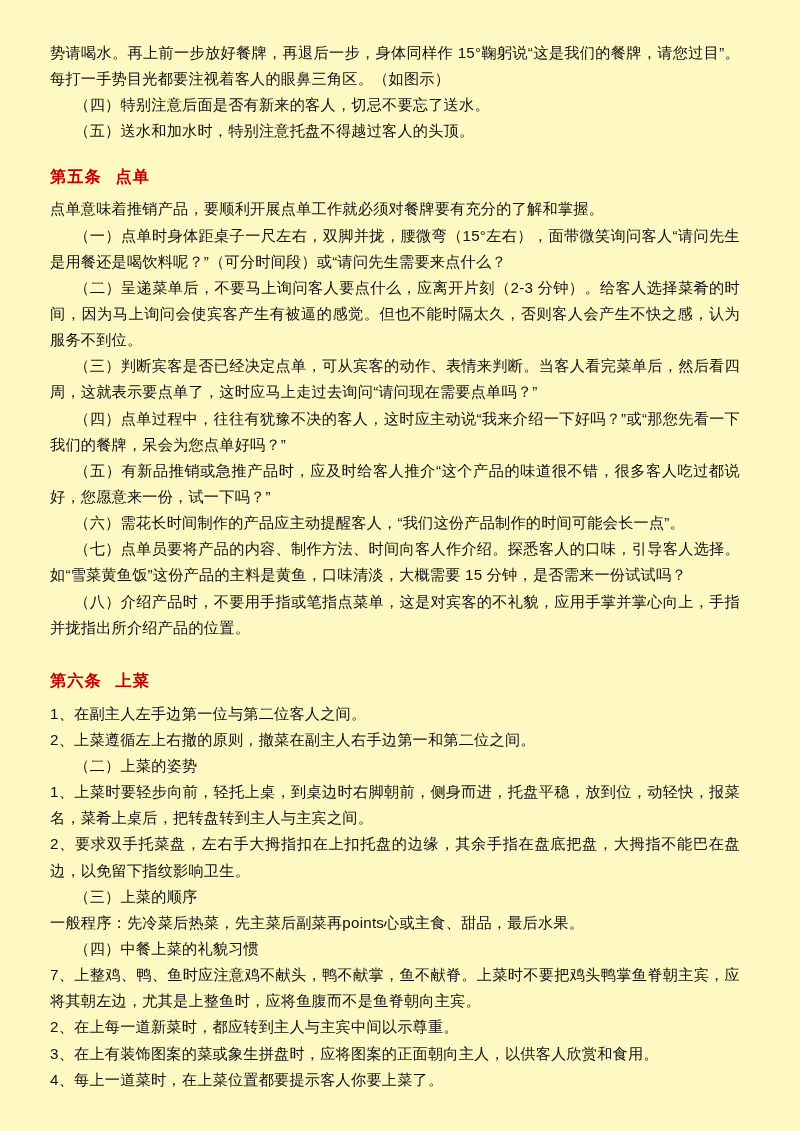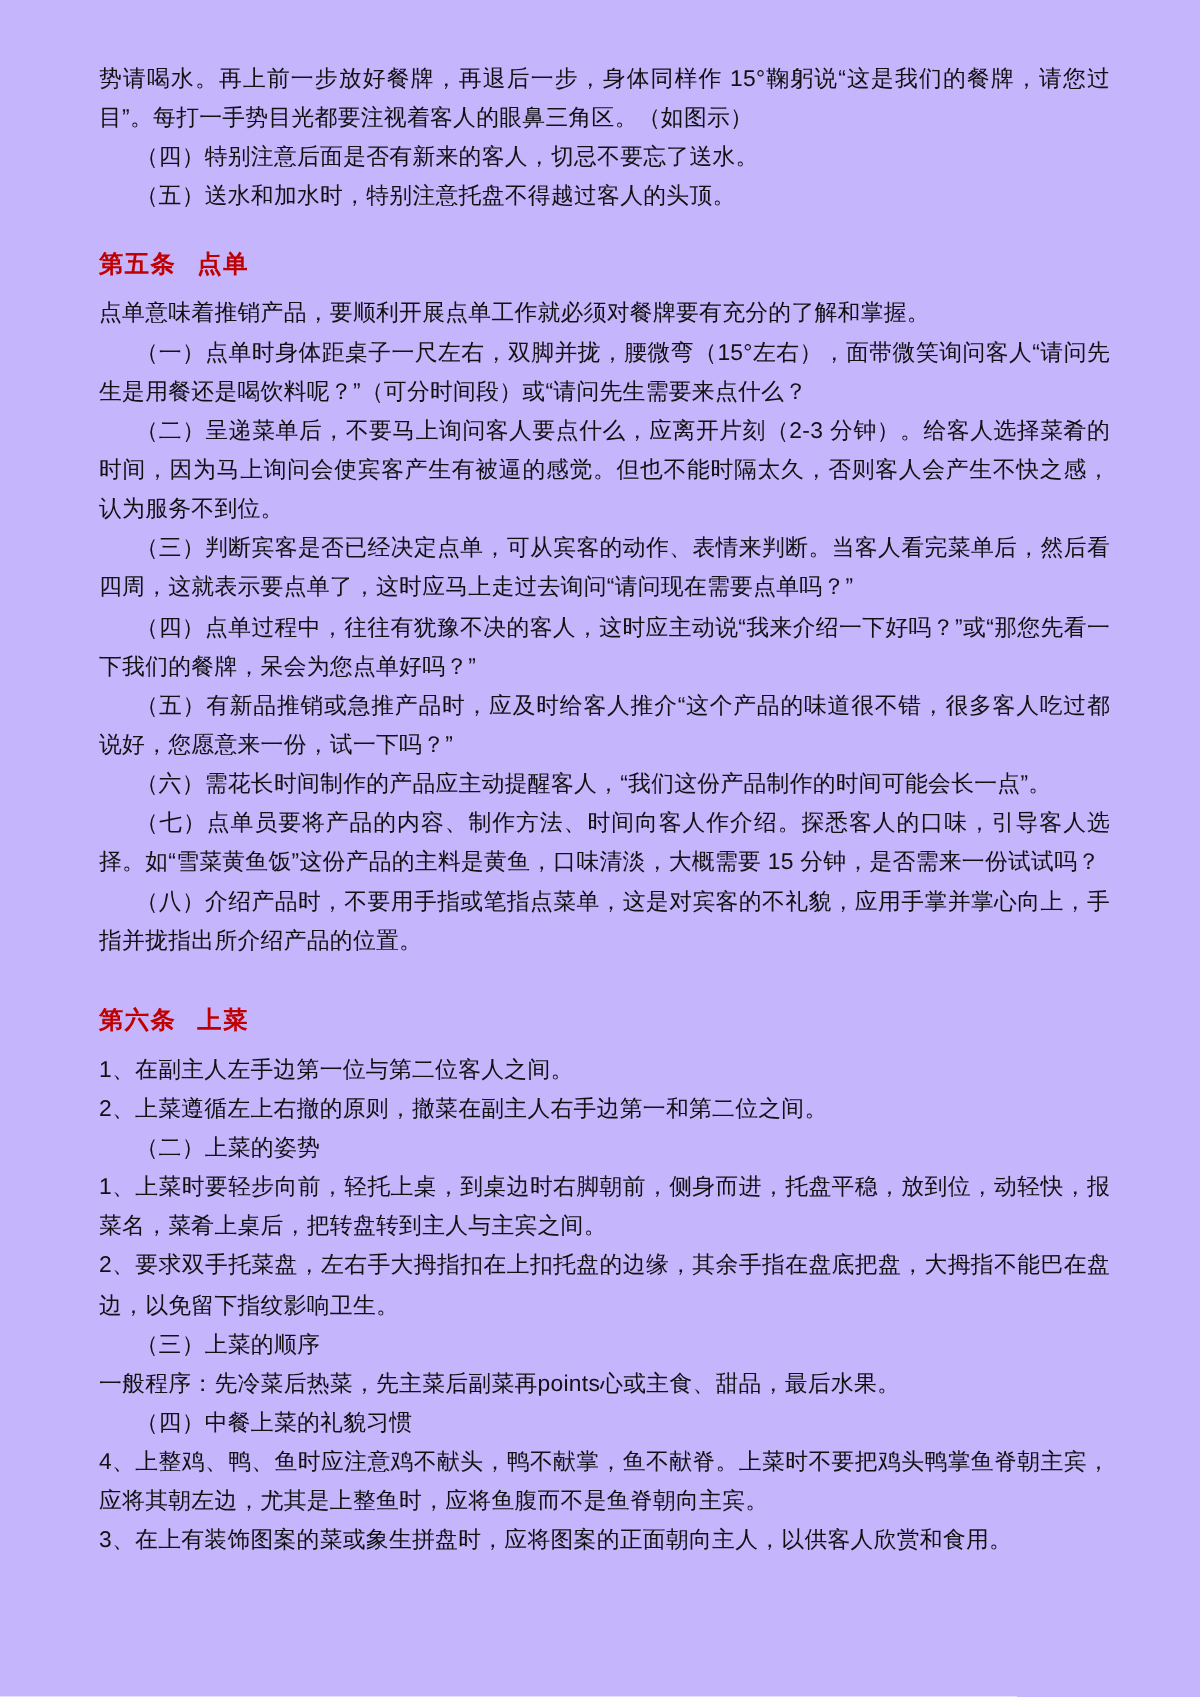--- a/index.html
+++ b/index.html
@@ -11,22 +11,22 @@
     width: 800px;
     height: 1131px;
     font-family: "Liberation Sans", sans-serif;
     color: #111111;
   }
   .page {
     position: relative;
     width: 800px;
     height: 1131px;
     box-sizing: border-box;
-    padding: 40px 60px 30px 66px;
-    background: #c4b5fd;
+    padding: 40px 60px 30px 50px;
+    background: #fef9c3;
     overflow: hidden;
   }
   .doc-body {
     font-size: 15.2px;
     line-height: 1.72;
     letter-spacing: 0.2px;
   }
   p {
     margin: 0;
     padding: 0;
@@ -79,17 +79,19 @@
     </div>
 
     <p class="para">1、在副主人左手边第一位与第二位客人之间。</p>
     <p class="para">2、上菜遵循左上右撤的原则，撤菜在副主人右手边第一和第二位之间。</p>
     <p class="para indent">（二）上菜的姿势</p>
     <p class="para">1、上菜时要轻步向前，轻托上桌，到桌边时右脚朝前，侧身而进，托盘平稳，放到位，动轻快，报菜名，菜肴上桌后，把转盘转到主人与主宾之间。</p>
     <p class="para">2、要求双手托菜盘，左右手大拇指扣在上扣托盘的边缘，其余手指在盘底把盘，大拇指不能巴在盘边，以免留下指纹影响卫生。</p>
     <p class="para indent">（三）上菜的顺序</p>
     <p class="para">一般程序：先冷菜后热菜，先主菜后副菜再points心或主食、甜品，最后水果。</p>
     <p class="para indent">（四）中餐上菜的礼貌习惯</p>
-    <p class="para">4、上整鸡、鸭、鱼时应注意鸡不献头，鸭不献掌，鱼不献脊。上菜时不要把鸡头鸭掌鱼脊朝主宾，应将其朝左边，尤其是上整鱼时，应将鱼腹而不是鱼脊朝向主宾。</p>
+    <p class="para">7、上整鸡、鸭、鱼时应注意鸡不献头，鸭不献掌，鱼不献脊。上菜时不要把鸡头鸭掌鱼脊朝主宾，应将其朝左边，尤其是上整鱼时，应将鱼腹而不是鱼脊朝向主宾。</p>
+    <p class="para">2、在上每一道新菜时，都应转到主人与主宾中间以示尊重。</p>
     <p class="para">3、在上有装饰图案的菜或象生拼盘时，应将图案的正面朝向主人，以供客人欣赏和食用。</p>
+    <p class="para">4、每上一道菜时，在上菜位置都要提示客人你要上菜了。</p>
 
   </div>
 </div>
 
 </body></html>

